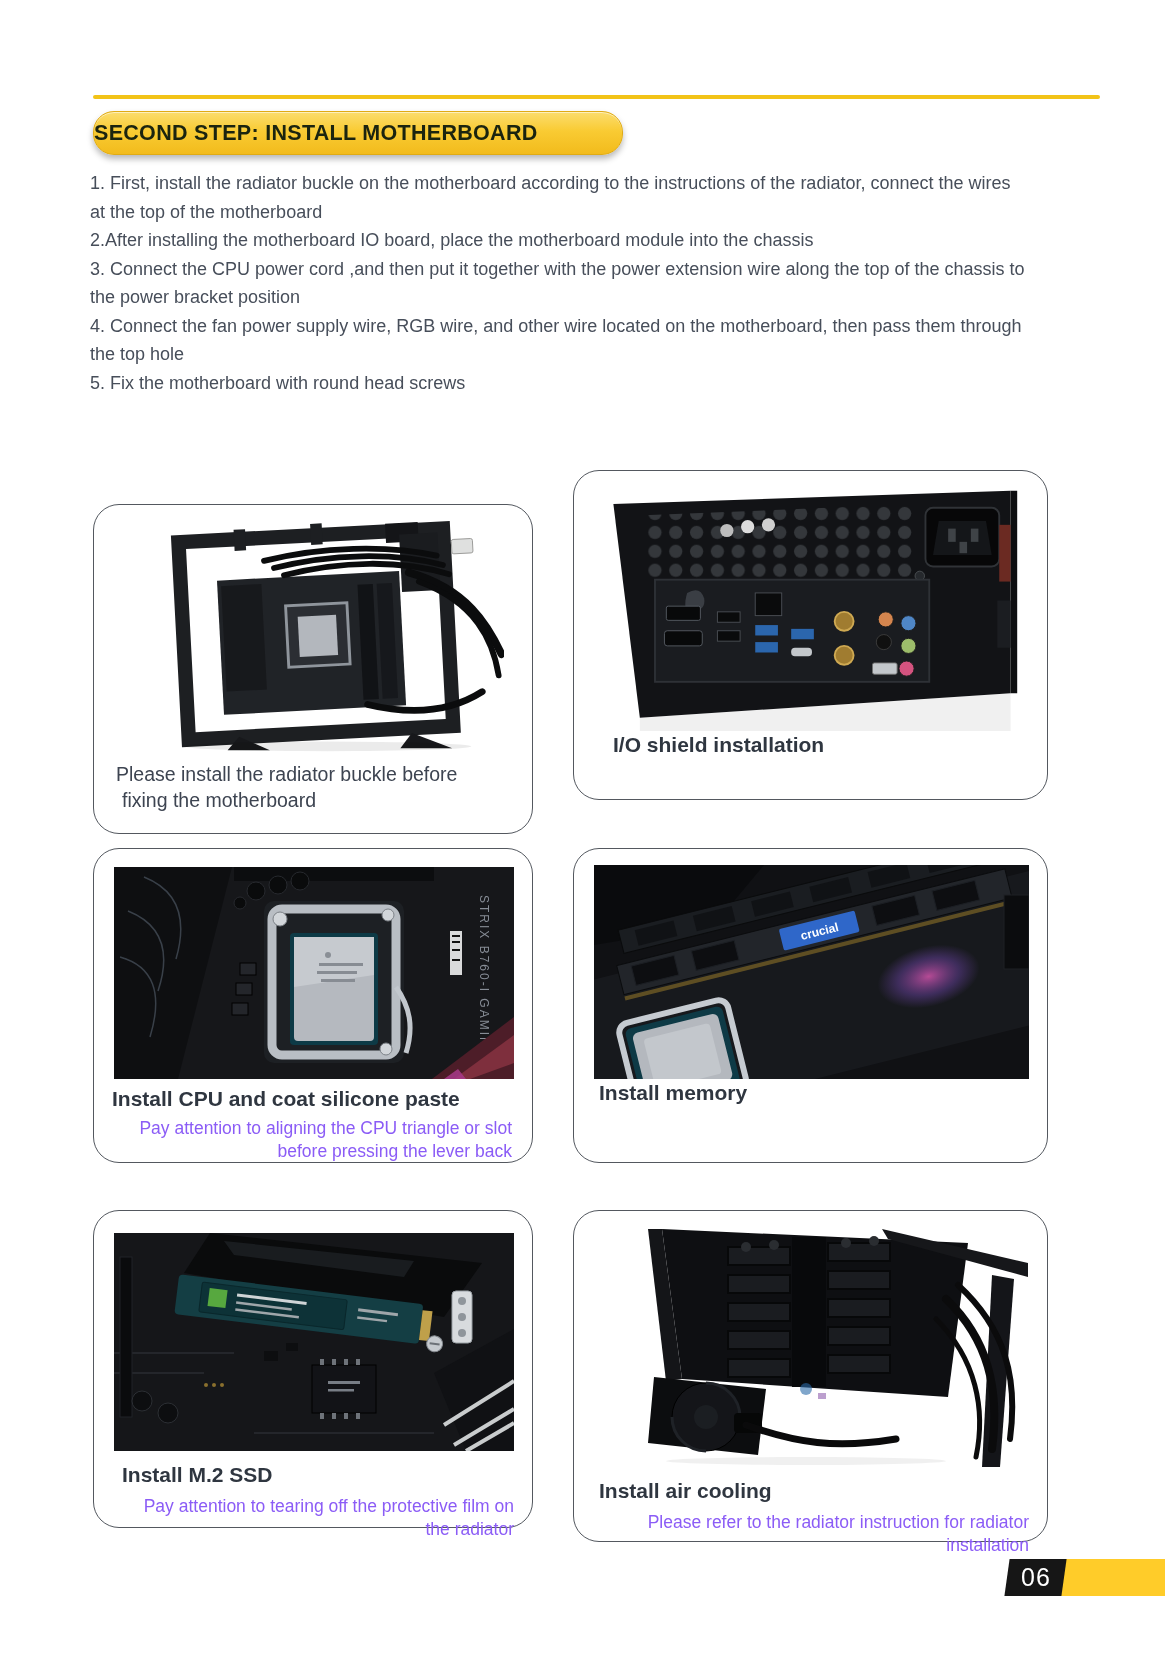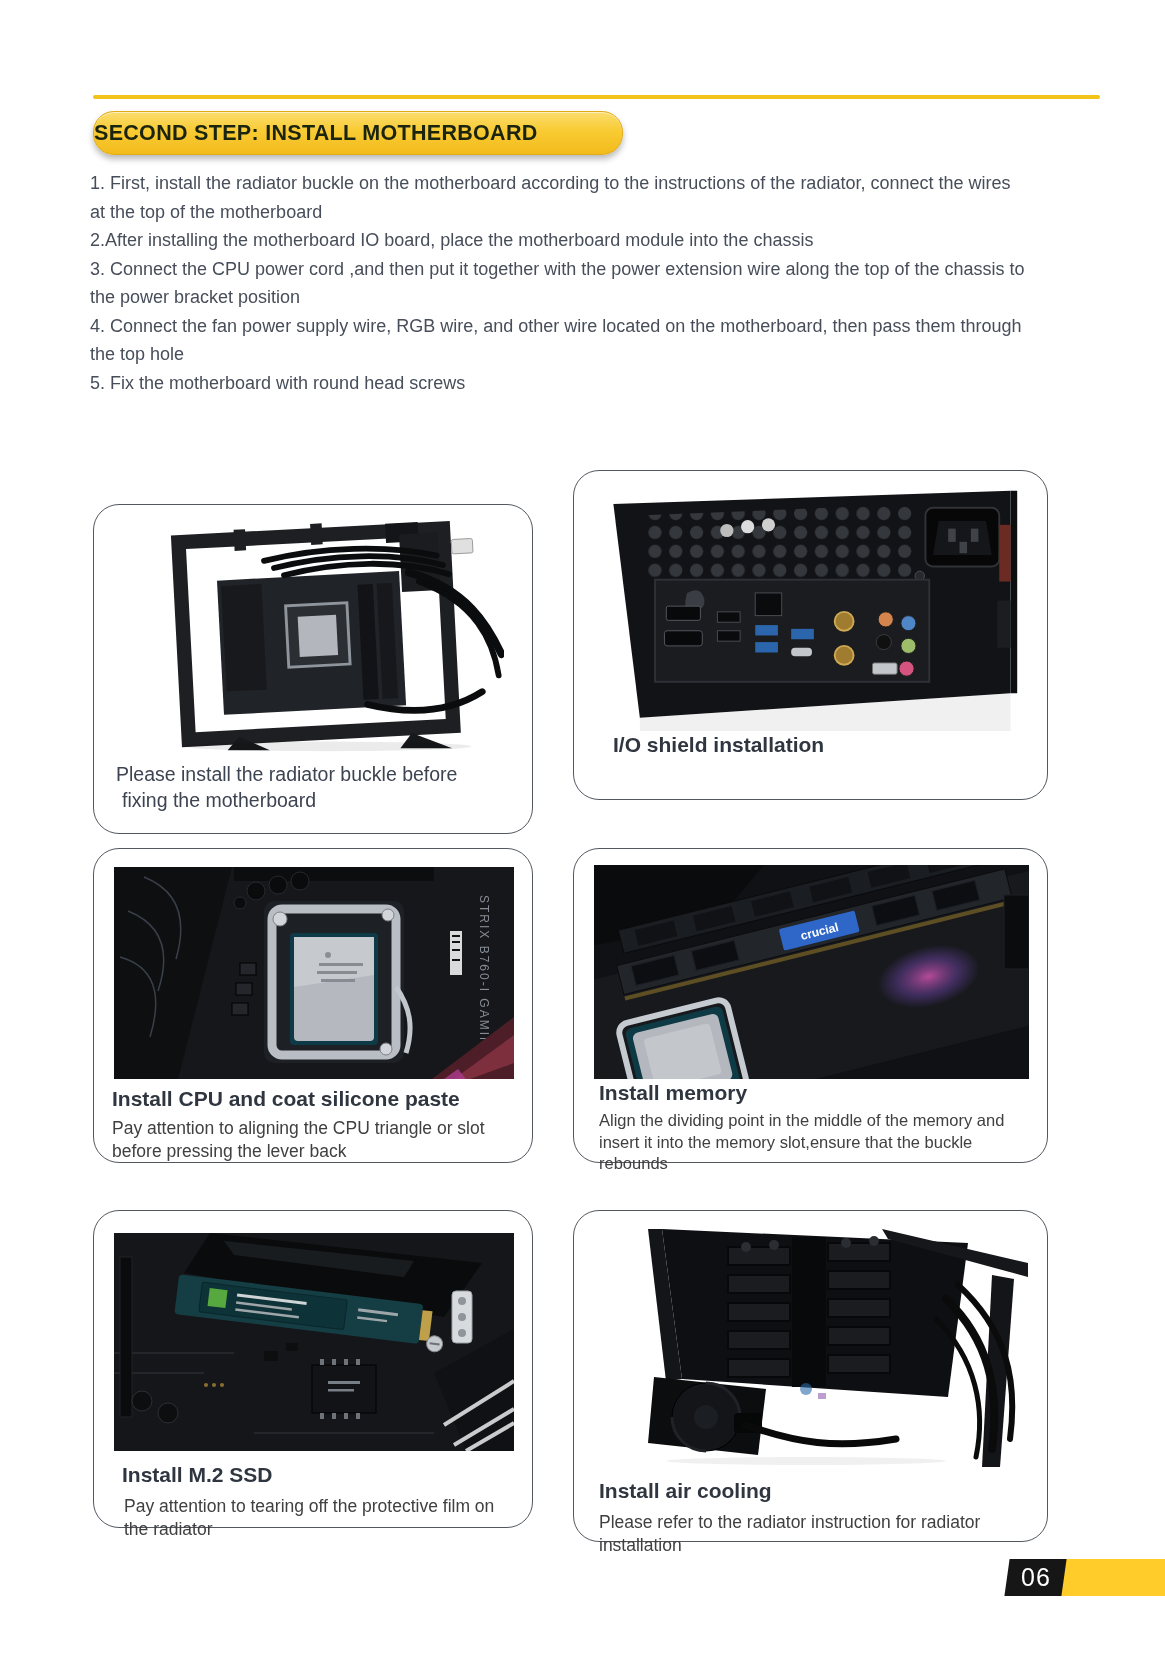--- a/index.html
+++ b/index.html
@@ -16,21 +16,21 @@
 
   .intro{position:absolute;left:90px;top:169px;width:940px;font-size:18px;line-height:28.5px;color:#474E5A;}
   .intro p{margin:0;}
 
   .card{position:absolute;background:#fff;border:1.6px solid #53585f;border-radius:26px;box-sizing:border-box;}
   .card .photo{position:absolute;overflow:hidden;}
   .card svg{display:block;width:100%;height:100%;}
   .cap-reg{position:absolute;font-size:19.5px;line-height:26px;color:#3D4document351;color:#3D4451;}
   .cap-bold{position:absolute;font-size:21px;font-weight:bold;color:#2F3640;}
   .card-title{position:absolute;font-size:21px;font-weight:bold;color:#2F3640;}
-  .card-body{position:absolute;font-size:17.5px;line-height:23px;color:#404040;}
+  .card-body{position:absolute;font-size:17.5px;line-height:23px;color:#8b5cf6;text-align:right;}
 
   #card1{left:93px;top:470px;width:440px;height:330px;margin-top:34px;}
   #card1 .photo{left:30px;top:12px;width:380px;height:238px;}
   #card1 .cap-reg{left:22px;top:256px;width:390px;}
   #card1 .cap-line2{display:block;padding-left:6px;}
 
   #card2{left:573px;top:470px;width:475px;height:330px;}
   #card2 .photo{left:16px;top:16px;width:443px;height:244px;}
   #card2 .cap-bold{left:39px;top:262px;}
 
@@ -234,21 +234,20 @@
           <rect x="16" y="112" width="112" height="92" rx="10" fill="none" stroke="#c6cbd1" stroke-width="6"></rect>
           <rect x="22" y="118" width="100" height="80" rx="6" fill="#0e3a46"></rect>
           <rect x="28" y="124" width="88" height="68" rx="6" fill="#b4b8be"></rect>
           <rect x="38" y="132" width="68" height="52" rx="4" fill="#c3c7cc"></rect>
           <ellipse cx="330" cy="140" rx="52" ry="30" fill="url(#pg)"></ellipse>
         </g>
         <rect x="410" y="30" width="25" height="74" fill="#0b0c0e" stroke="#1e2125"></rect>
       </svg>
     </div>
     <div class="card-title">Install memory</div>
-    <div class="card-body">Align the dividing point in the middle of the memory and insert it into the memory slot,ensure that the buckle rebounds</div>
   </div>
 
   <div class="card" id="card5">
     <div class="photo">
       <svg viewBox="0 0 400 218">
         <rect width="400" height="218" fill="#151619"></rect>
         <path d="M0,120 H120 M0,140 H90 M140,200 H320" stroke="#24262b" stroke-width="2"></path>
         <rect x="6" y="24" width="12" height="160" fill="#0a0b0d" stroke="#202328"></rect>
         <circle cx="120" cy="16" r="7" fill="#b9bdc2" stroke="#6c7177"></circle>
         <polygon points="96,0 368,30 330,84 70,40" fill="#0a0b0c"></polygon>

